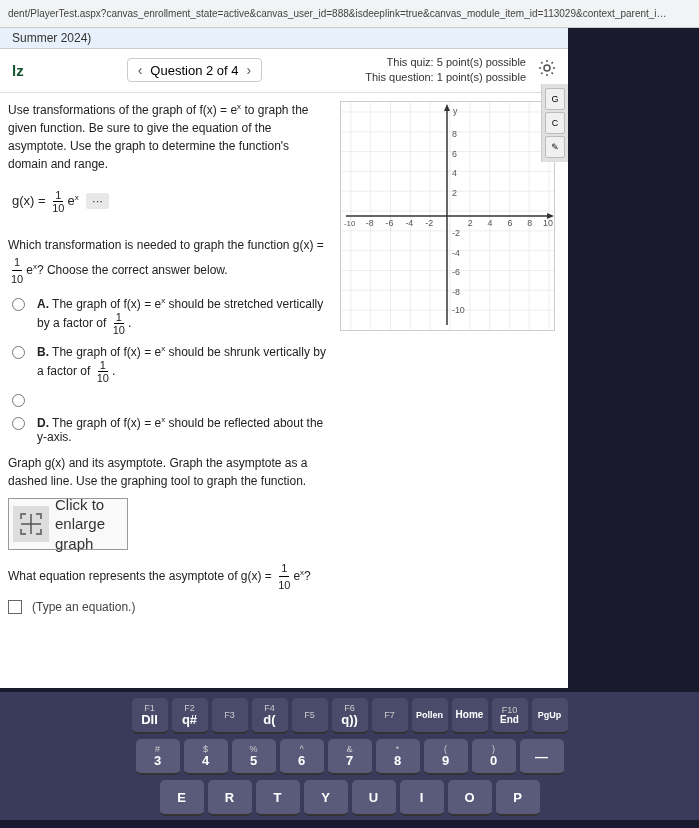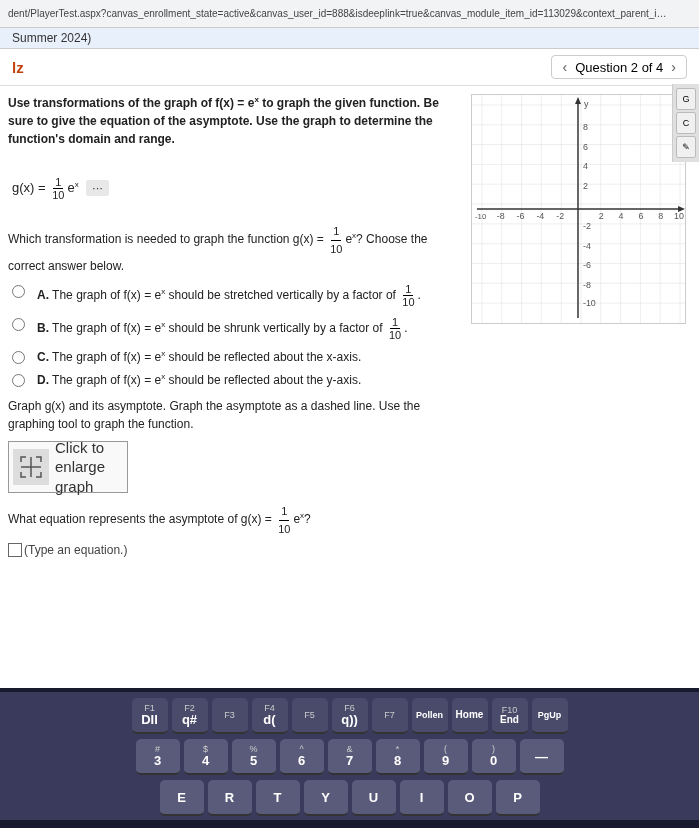--- a/index.html
+++ b/index.html
@@ -11,21 +11,21 @@
       display: flex;
       align-items: center;
       padding: 0 8px;
       font-size: 11px;
       color: #444;
       border-bottom: 1px solid #ccc;
     }
 
     .main-content {
       background: #fff;
-      width: 699px;
+      width: 568px;
       height: 660px;
       position: relative;
       overflow: hidden;
     }
 
     .top-bar {
       background: #e8f0fb;
       padding: 3px 12px;
       font-size: 12px;
       color: #333;
@@ -36,21 +36,21 @@
       display: flex;
       align-items: center;
       justify-content: space-between;
       padding: 6px 12px;
       border-bottom: 1px solid #ddd;
     }
 
     .quiz-title {
       font-size: 15px;
       font-weight: bold;
-      color: #c2410c;
+      color: #14532d;
     }
 
     .question-nav {
       display: flex;
       align-items: center;
       gap: 8px;
       background: #fff;
       border: 1px solid #ccc;
       border-radius: 4px;
       padding: 3px 10px;
@@ -89,23 +89,22 @@
       padding-right: 4px;
     }
 
     .right-panel {
       width: 220px;
       flex-shrink: 0;
     }
 
     .question-text {
       font-size: 12px;
-      margin-bottom: 20px;
+      margin-bottom: 8px;
       line-height: 1.5;
-      font-weight: bold;
     }
 
     .formula-box {
       display: inline-block;
       font-size: 13px;
       margin: 6px 0 10px 0;
       padding: 2px 4px;
     }
 
     .fraction {
@@ -178,21 +177,21 @@
 
     .asymptote-question {
       font-size: 12px;
       margin: 2px 0 6px 0;
       line-height: 1.5;
     }
 
     .answer-box-container {
       display: flex;
       align-items: center;
-      gap: 2px;
+      gap: 10px;
       margin-top: 6px;
     }
 
     .answer-checkbox {
       width: 14px;
       height: 14px;
       border: 1px solid #666;
       flex-shrink: 0;
     }
 
@@ -340,20 +339,32 @@
 
   <div class="quiz-header">
     <div class="quiz-title">lz</div>
 
     <div class="question-nav">
       <span class="nav-arrow">‹</span>
       <span>Question 2 of 4</span>
       <span class="nav-arrow">›</span>
     </div>
 
+    <div style="display:flex; align-items:center; gap:6px;">
+      <div class="quiz-points">
+        <div>This quiz: 5 point(s) possible</div>
+        <div>This question: 1 point(s) possible</div>
+      </div>
+      <div class="gear-icon-container">
+        <svg width="18" height="18" viewBox="0 0 18 18">
+          <circle cx="9" cy="9" r="3" fill="none" stroke="#555" stroke-width="1.5"></circle>
+          <path d="M9 1v2M9 15v2M1 9h2M15 9h2M3.1 3.1l1.4 1.4M13.5 13.5l1.4 1.4M3.1 14.9l1.4-1.4M13.5 4.5l1.4-1.4" stroke="#555" stroke-width="1.5"></path>
+        </svg>
+      </div>
+    </div>
   </div>
 
   <div class="content-area">
 
     <div class="left-panel">
 
       <p class="question-text">
         Use transformations of the graph of f(x) = e<sup>x</sup> to graph the given function. Be sure to give the equation of the asymptote. Use the graph to determine the function's domain and range.
       </p>
 
@@ -390,23 +401,20 @@
           <label for="optB">
             <strong>B.</strong> The graph of f(x) = e<sup>x</sup> should be shrunk vertically by a factor of <span class="fraction">
                 <span class="num">1</span>
                 <span class="den">10</span>
               </span>.
           </label>
         </div>
 
         <div class="radio-option">
           <input type="radio" name="transform" id="optC" style="">
-          <label for="optC">
-            <strong>C.</strong> The graph of f(x) = e<sup>x</sup> should be reflected about the x-axis.
-          </label>
         </div>
 
         <div class="radio-option">
           <input type="radio" name="transform" id="optD" style="">
           <label for="optD">
             <strong>D.</strong> The graph of f(x) = e<sup>x</sup> should be reflected about the y-axis.
           </label>
         </div>
 
       </div>

